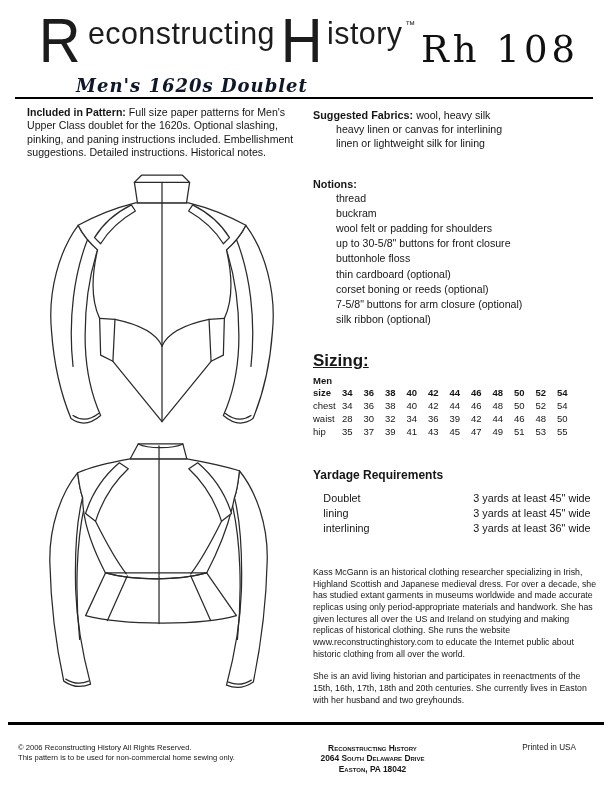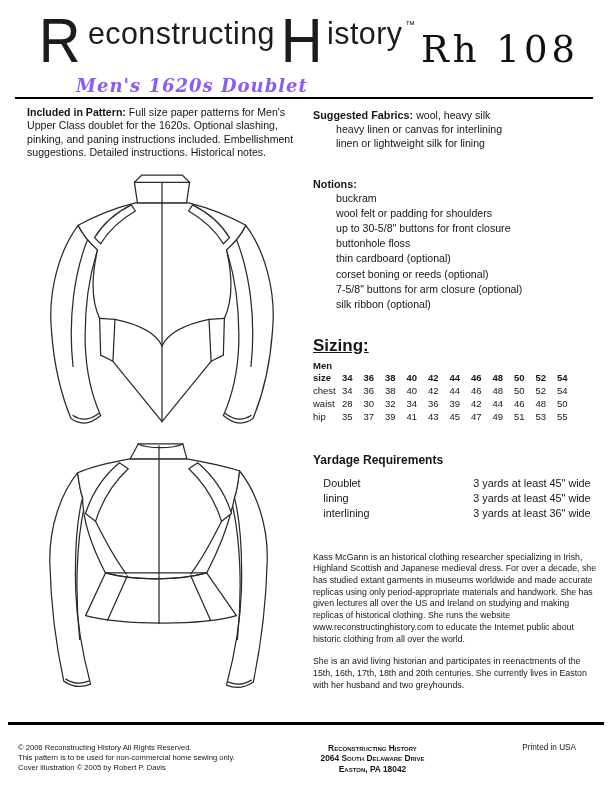--- a/index.html
+++ b/index.html
@@ -7,21 +7,21 @@
         font-family:"Liberation Sans",sans-serif;color:#161616;overflow:hidden;}
 
   
   .header{position:absolute;top:8px;left:15px;right:15px;height:90px;}
   .logo{position:absolute;left:22px;top:4px;display:flex;align-items:flex-start;white-space:nowrap;color:#1c1c1c;}
   .logo .cap{font-size:63px;line-height:.92;font-weight:300;transform:scaleX(.92);}
   .logo .rest{font-size:32px;line-height:1;margin-top:5px;letter-spacing:.5px;font-weight:300;transform:scaleX(.95);}
   .logo .tm{font-size:10px;margin-top:7px;margin-left:1px;}
   .subtitle{position:absolute;left:52px;top:67px;width:250px;text-align:center;
             font-family:"DejaVu Serif",serif;font-style:italic;font-weight:bold;
-            font-size:18px;letter-spacing:1px;color:#8b5cf6;}
+            font-size:18px;letter-spacing:1px;color:#0f172a;}
   .rh-number{position:absolute;right:18px;top:20px;font-family:"DejaVu Serif",serif;
              font-size:37px;letter-spacing:4px;color:#101010;}
   .header-rule{position:absolute;top:97px;left:15px;width:578px;height:2px;background:#000;}
 
   
   .main{position:absolute;top:103px;left:15px;right:15px;bottom:70px;display:flex;}
   .col-left{width:296px;}
   .col-right{flex:1;padding-left:6px;}
 
   .intro{font-size:10.6px;line-height:1.27;margin:3px 0 0 12px;width:278px;}
@@ -163,20 +163,21 @@
 
         <div>heavy linen or canvas for interlining</div>
             <div>linen or lightweight silk for lining</div>
           </div>
       </div>
 
       <div class="notions">
         <div class="b block-label">Notions:</div>
         <div class="items">
 
+        <div>thread</div>
             <div>buckram</div>
             <div>wool felt or padding for shoulders</div>
             <div>up to 30-5/8" buttons for front closure</div>
             <div>buttonhole floss</div>
             <div>thin cardboard (optional)</div>
             <div>corset boning or reeds (optional)</div>
             <div>7-5/8" buttons for arm closure (optional)</div>
             <div>silk ribbon (optional)</div>
           </div>
       </div>
@@ -275,21 +276,20 @@
     </div>
   </div>
 
   <div class="footer">
     <div class="footer-rule"></div>
     <div class="footer-row">
       <div class="legal">
 
       <div>© 2006 Reconstructing History  All Rights Reserved.</div>
           <div>This pattern is to be used for non-commercial home sewing only.</div>
-          <div>Cover illustration © 2005 by Robert P. Davis</div>
         </div>
       <div class="address">
 
       <div>Reconstructing History</div>
           <div>2064 South Delaware Drive</div>
           <div>Easton, PA  18042</div>
         </div>
       <div class="printed">Printed in USA</div>
     </div>
   </div>

